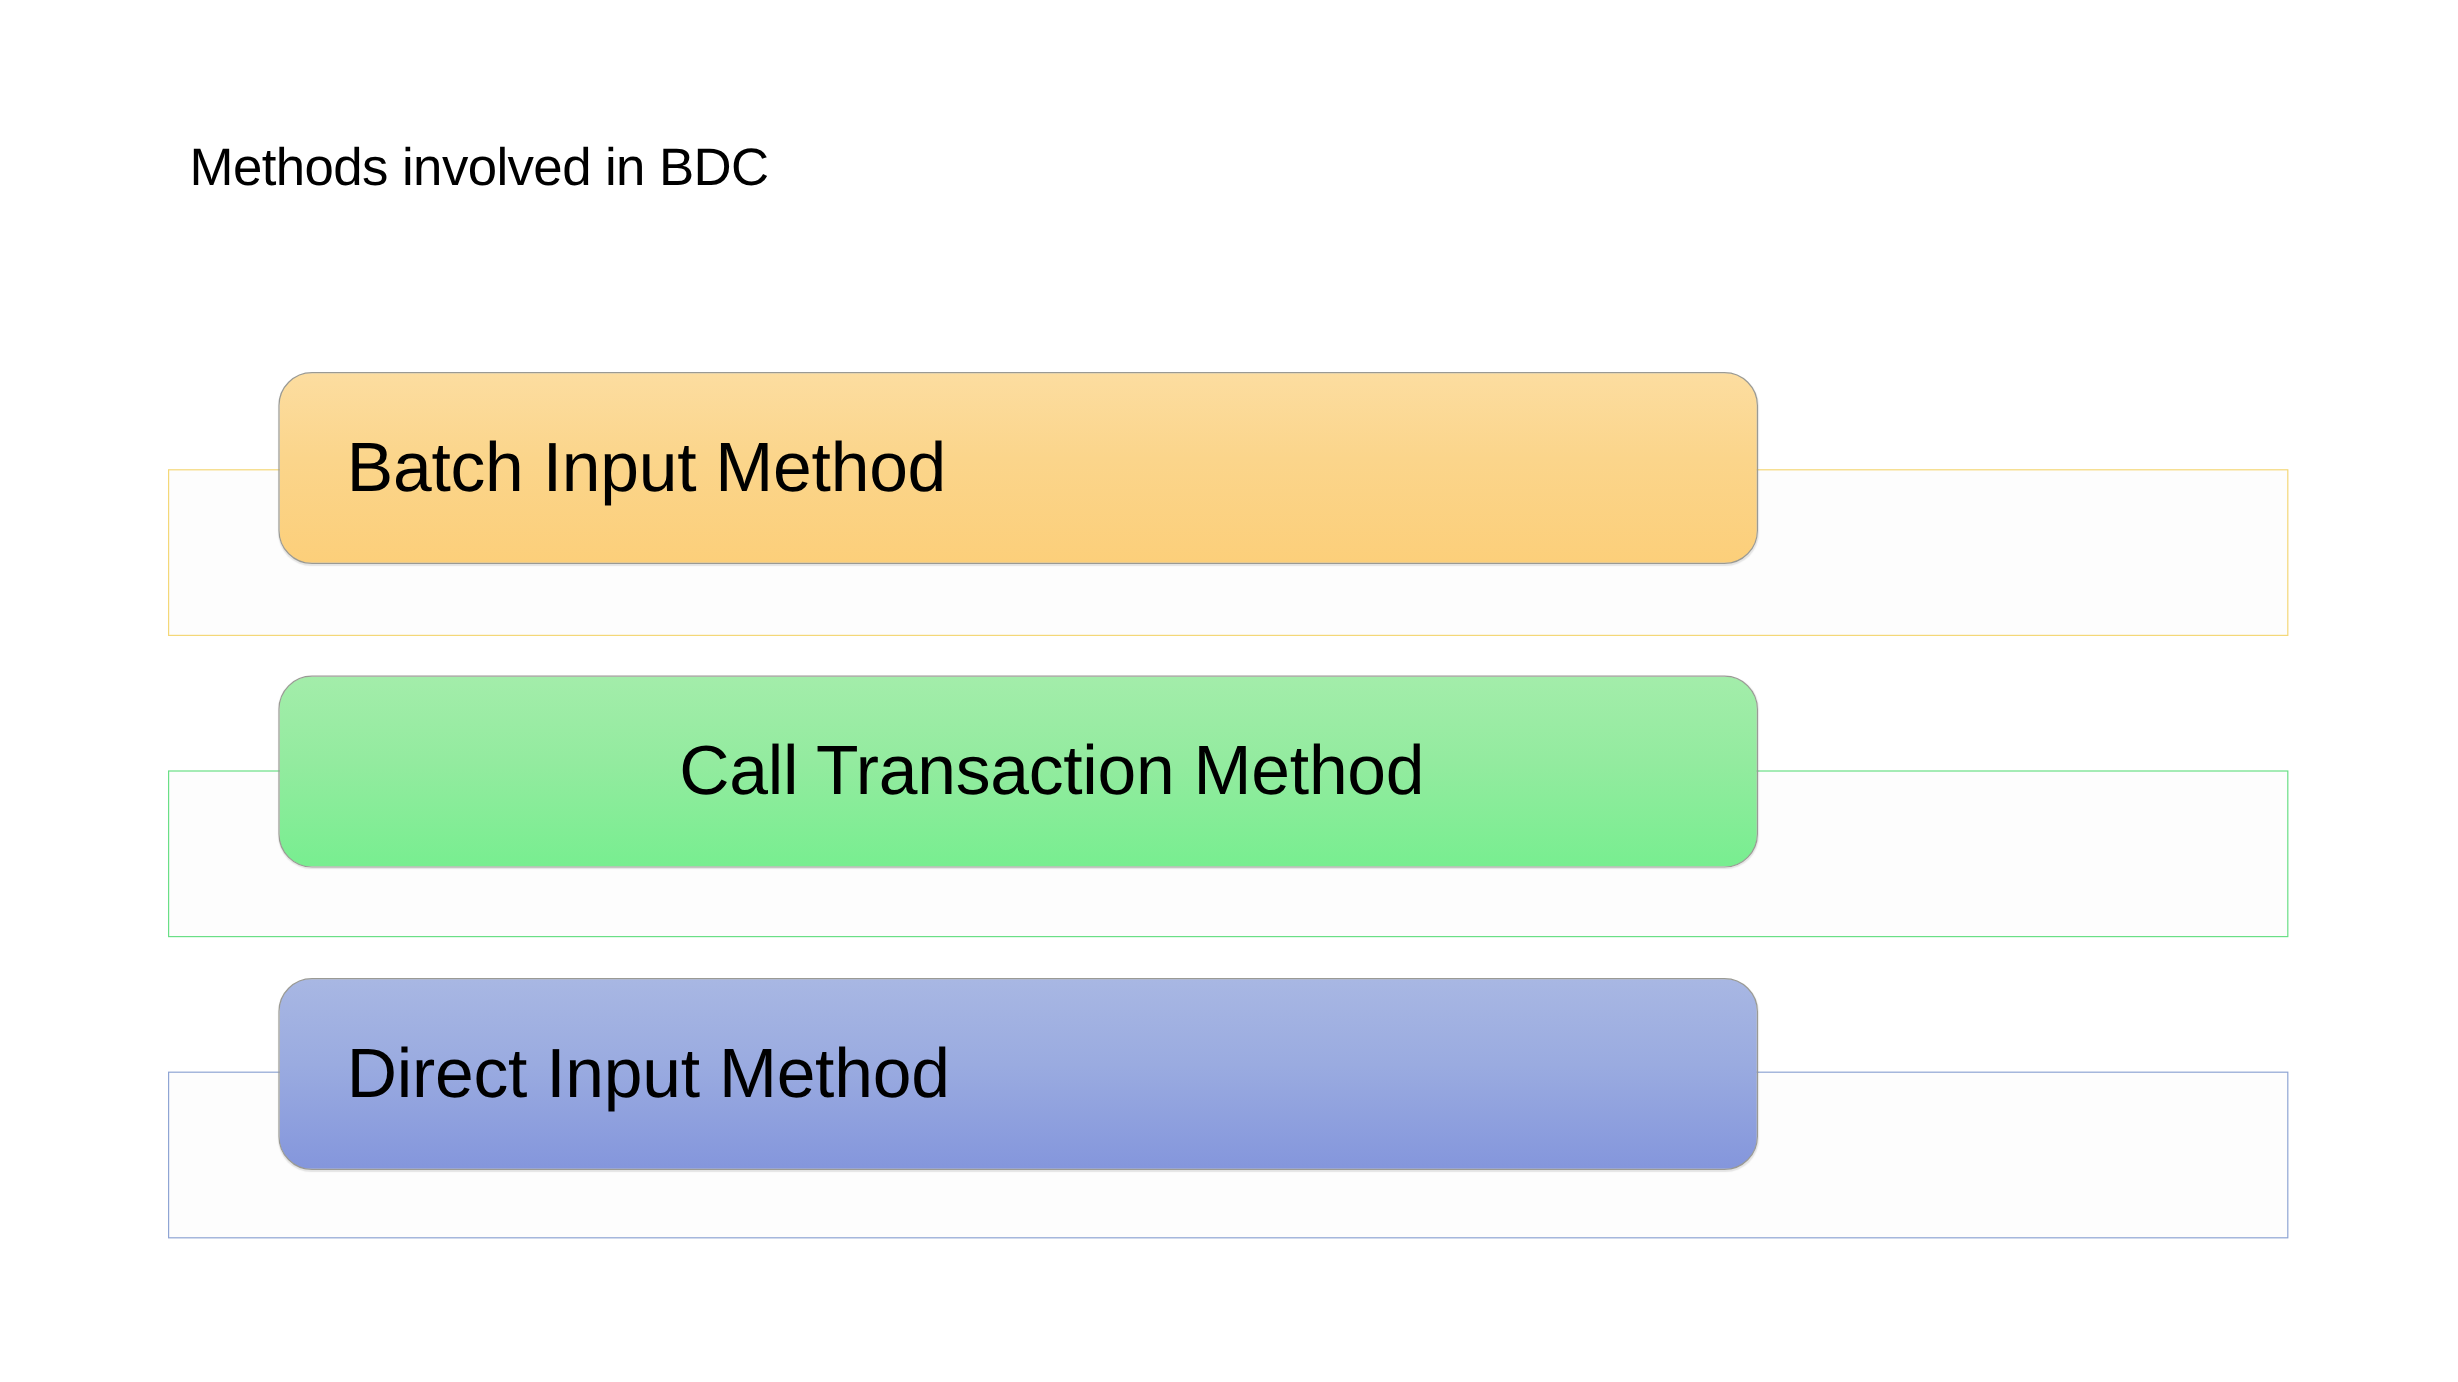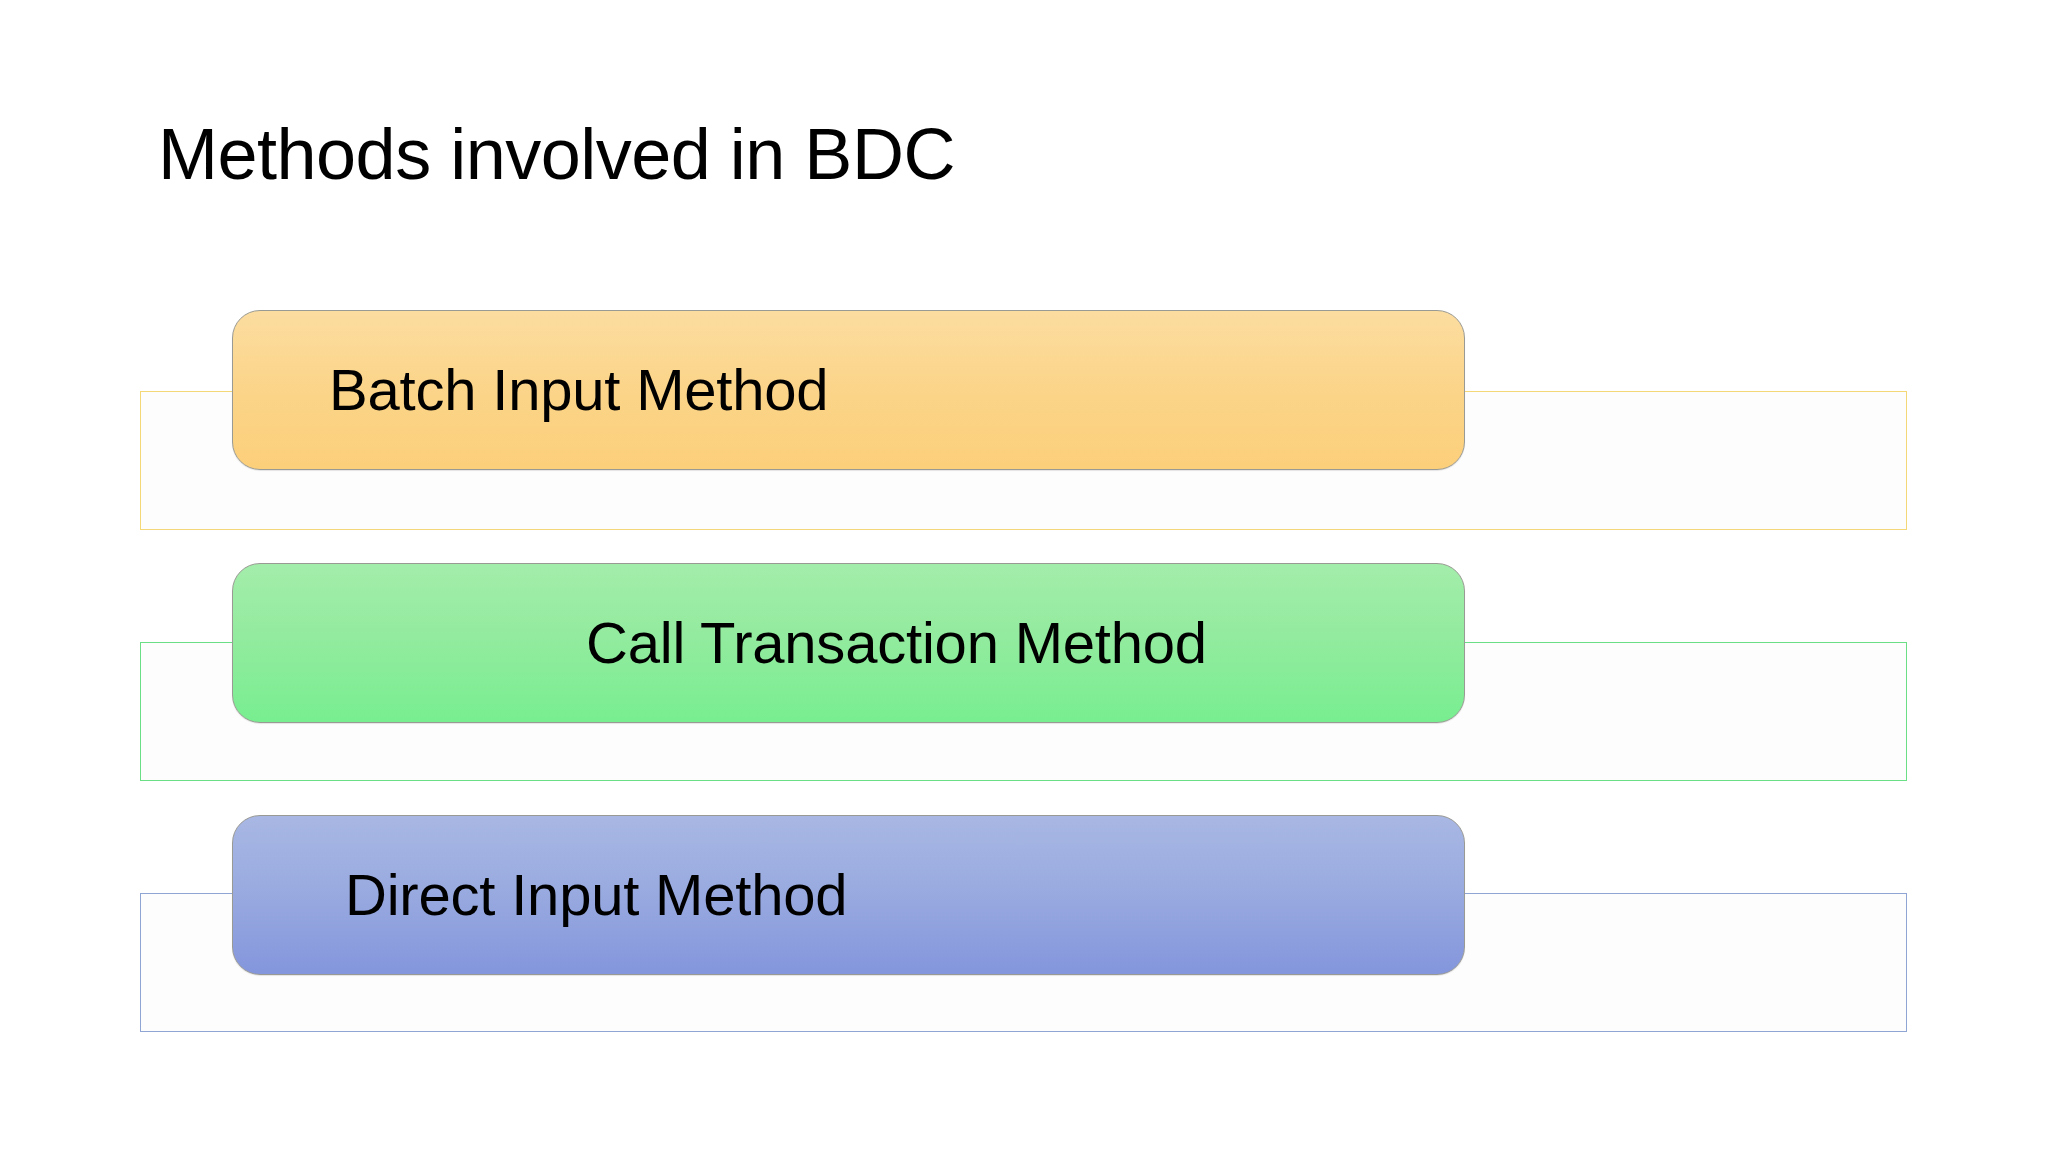--- a/index.html
+++ b/index.html
@@ -17,21 +17,21 @@
     background: #ffffff;
     overflow: hidden;
   }
 
   
   #slide-title {
     position: absolute;
     left: 158px;
     top: 118px;
     font-family: "Liberation Sans", sans-serif;
-    font-size: 72px;
+    font-size: 44px;
     font-weight: 400;
     line-height: 1.0;
     color: #000000;
     letter-spacing: -0.5px;
     white-space: nowrap;
   }
 
   
   .method-row {
     position: absolute;
@@ -70,21 +70,20 @@
 
   .row-pill-label {
     font-family: "Liberation Sans", sans-serif;
     font-size: 58px;
     font-weight: 400;
     color: #000000;
     line-height: 1.0;
     padding-left: 56px;
     letter-spacing: -0.2px;
     white-space: nowrap;
-    margin-left: 40px;
   }
 
   
   #outline-batch-input {
     top: 391px;
     height: 139px;
     border-color: #f4d878;
   }
   #pill-batch-input {
     top: 310px;
@@ -108,21 +107,20 @@
   
   #outline-direct-input {
     top: 893px;
     height: 139px;
     border-color: #8fa5d4;
   }
   #pill-direct-input {
     top: 815px;
     height: 160px;
     background: linear-gradient(to bottom, #a8b7e3 0%, #9aabe0 45%, #8496dc 100%);
-    padding-left: 16px;
   }
 </style>
 </head>
 <body>
 
 <div id="slide">
 
   <div id="slide-title">Methods involved in BDC</div>
 
   <div class="method-row">

